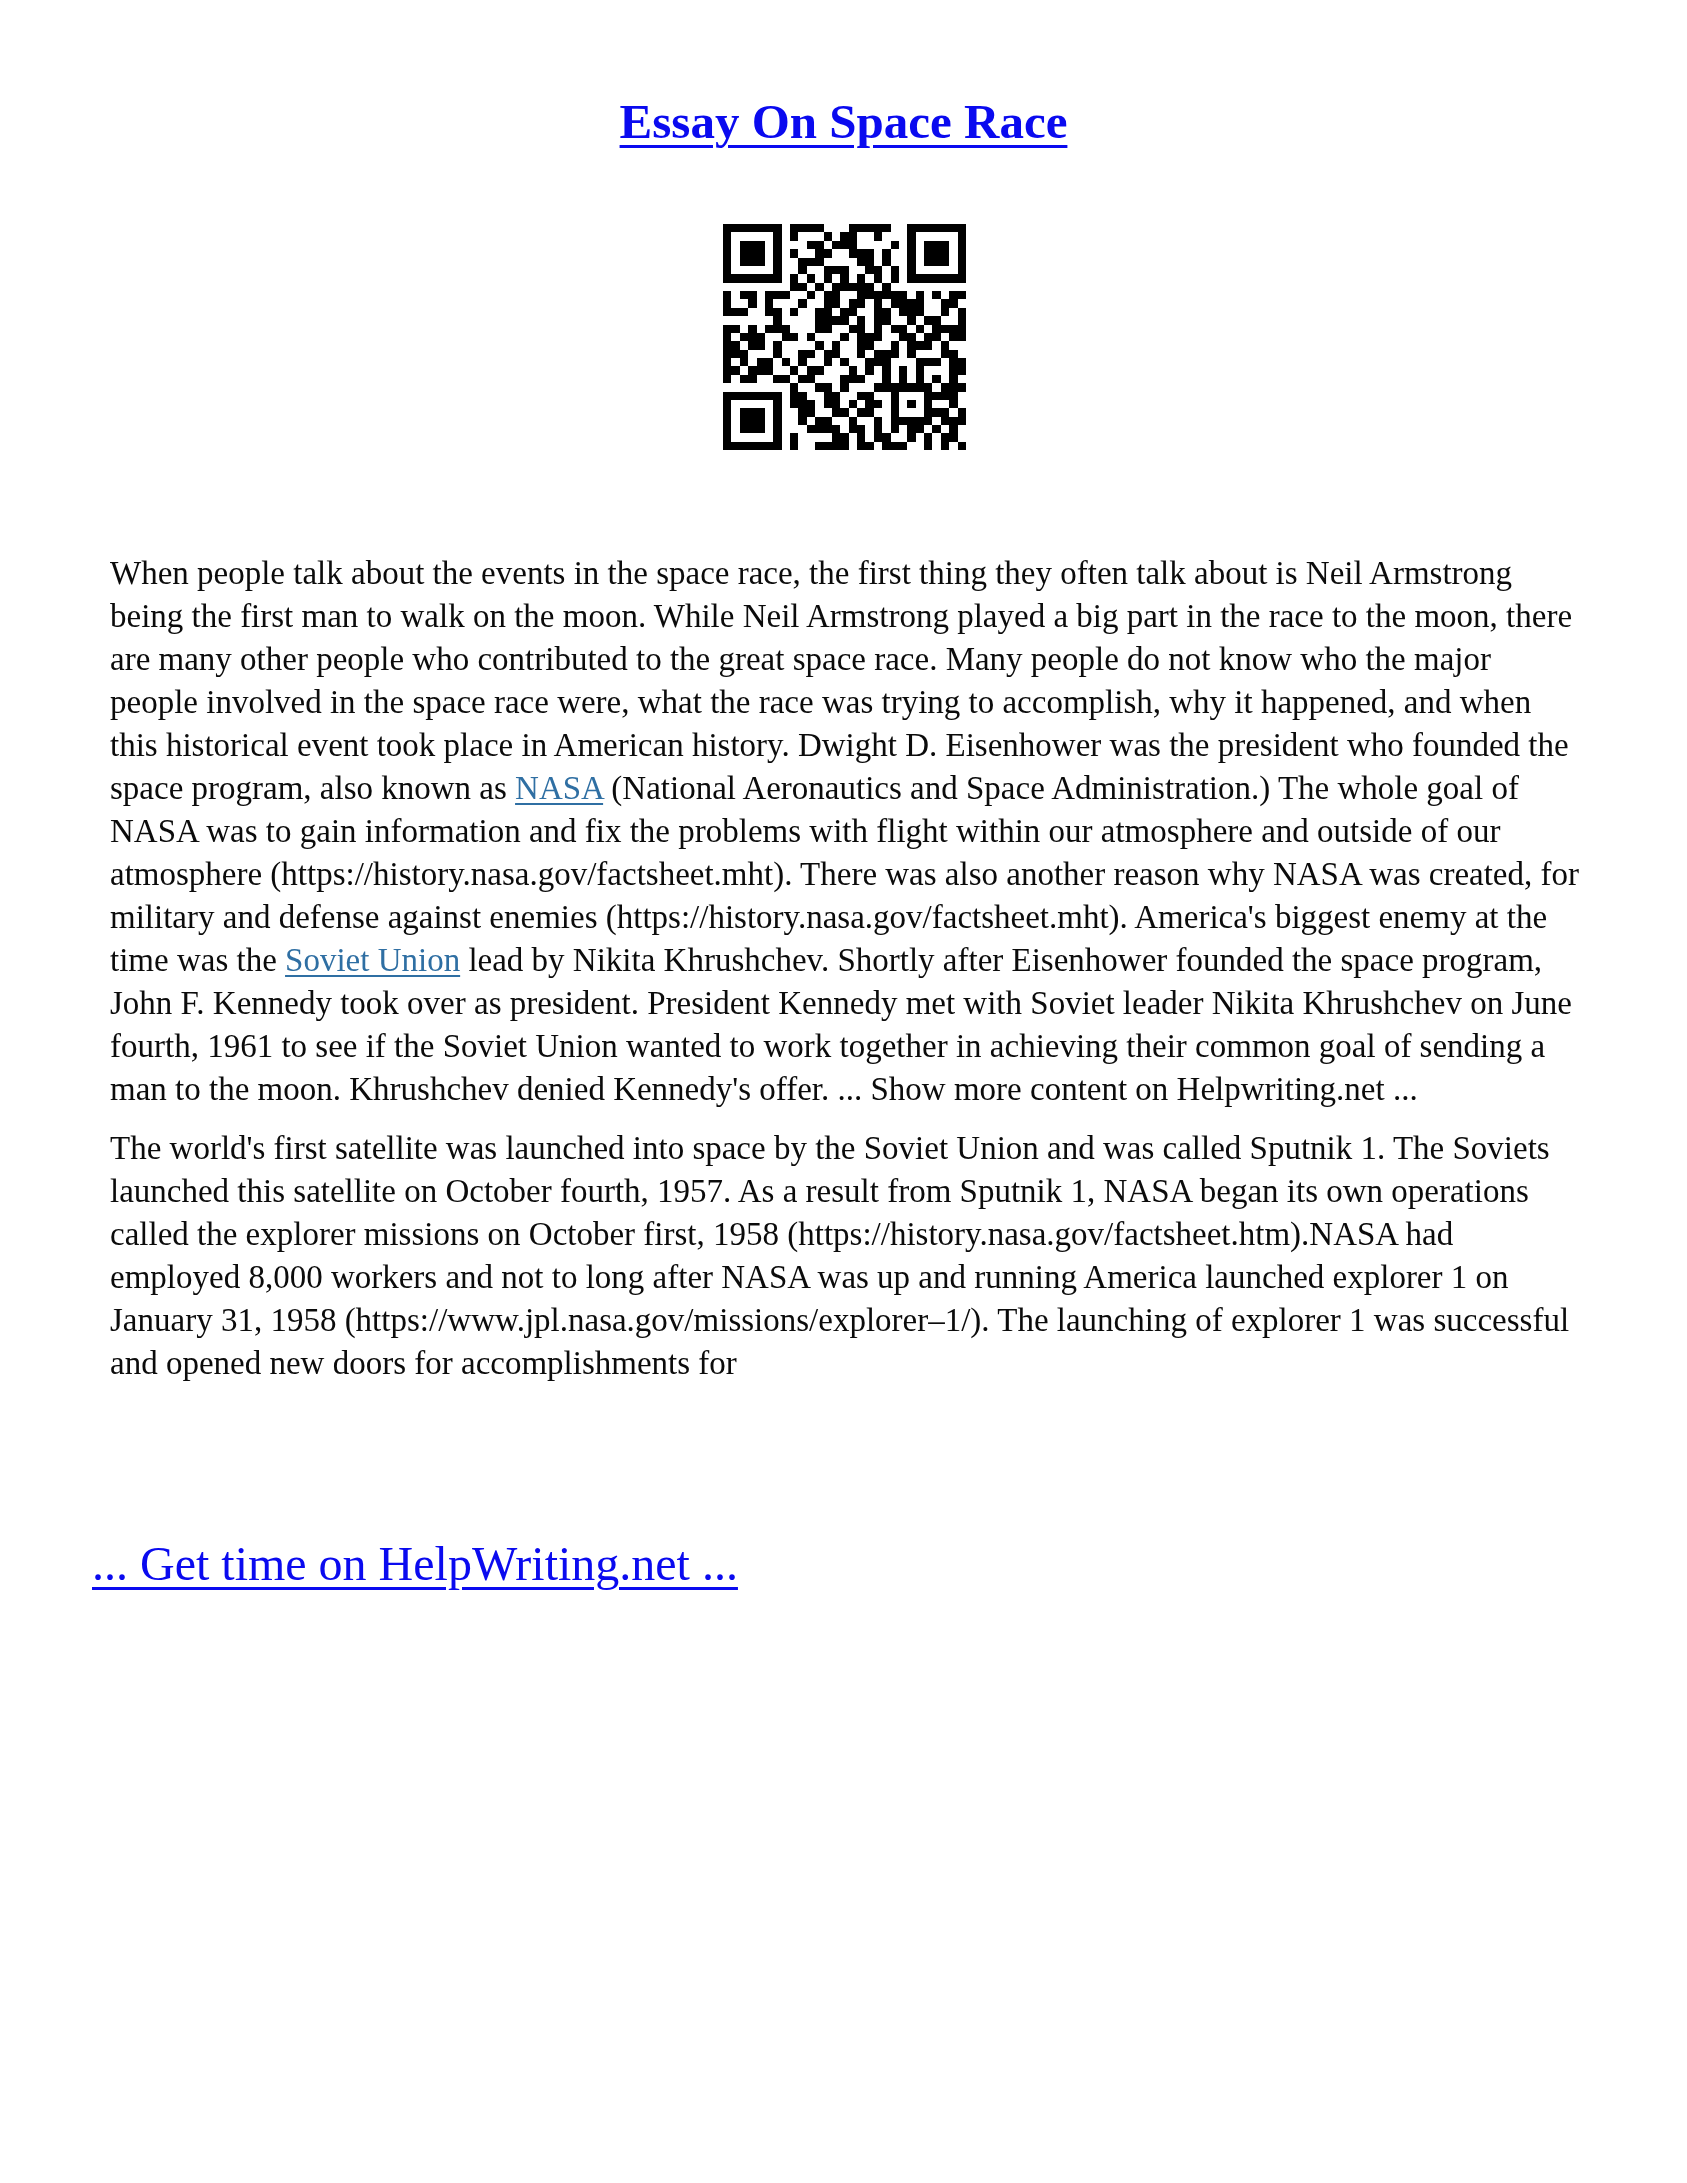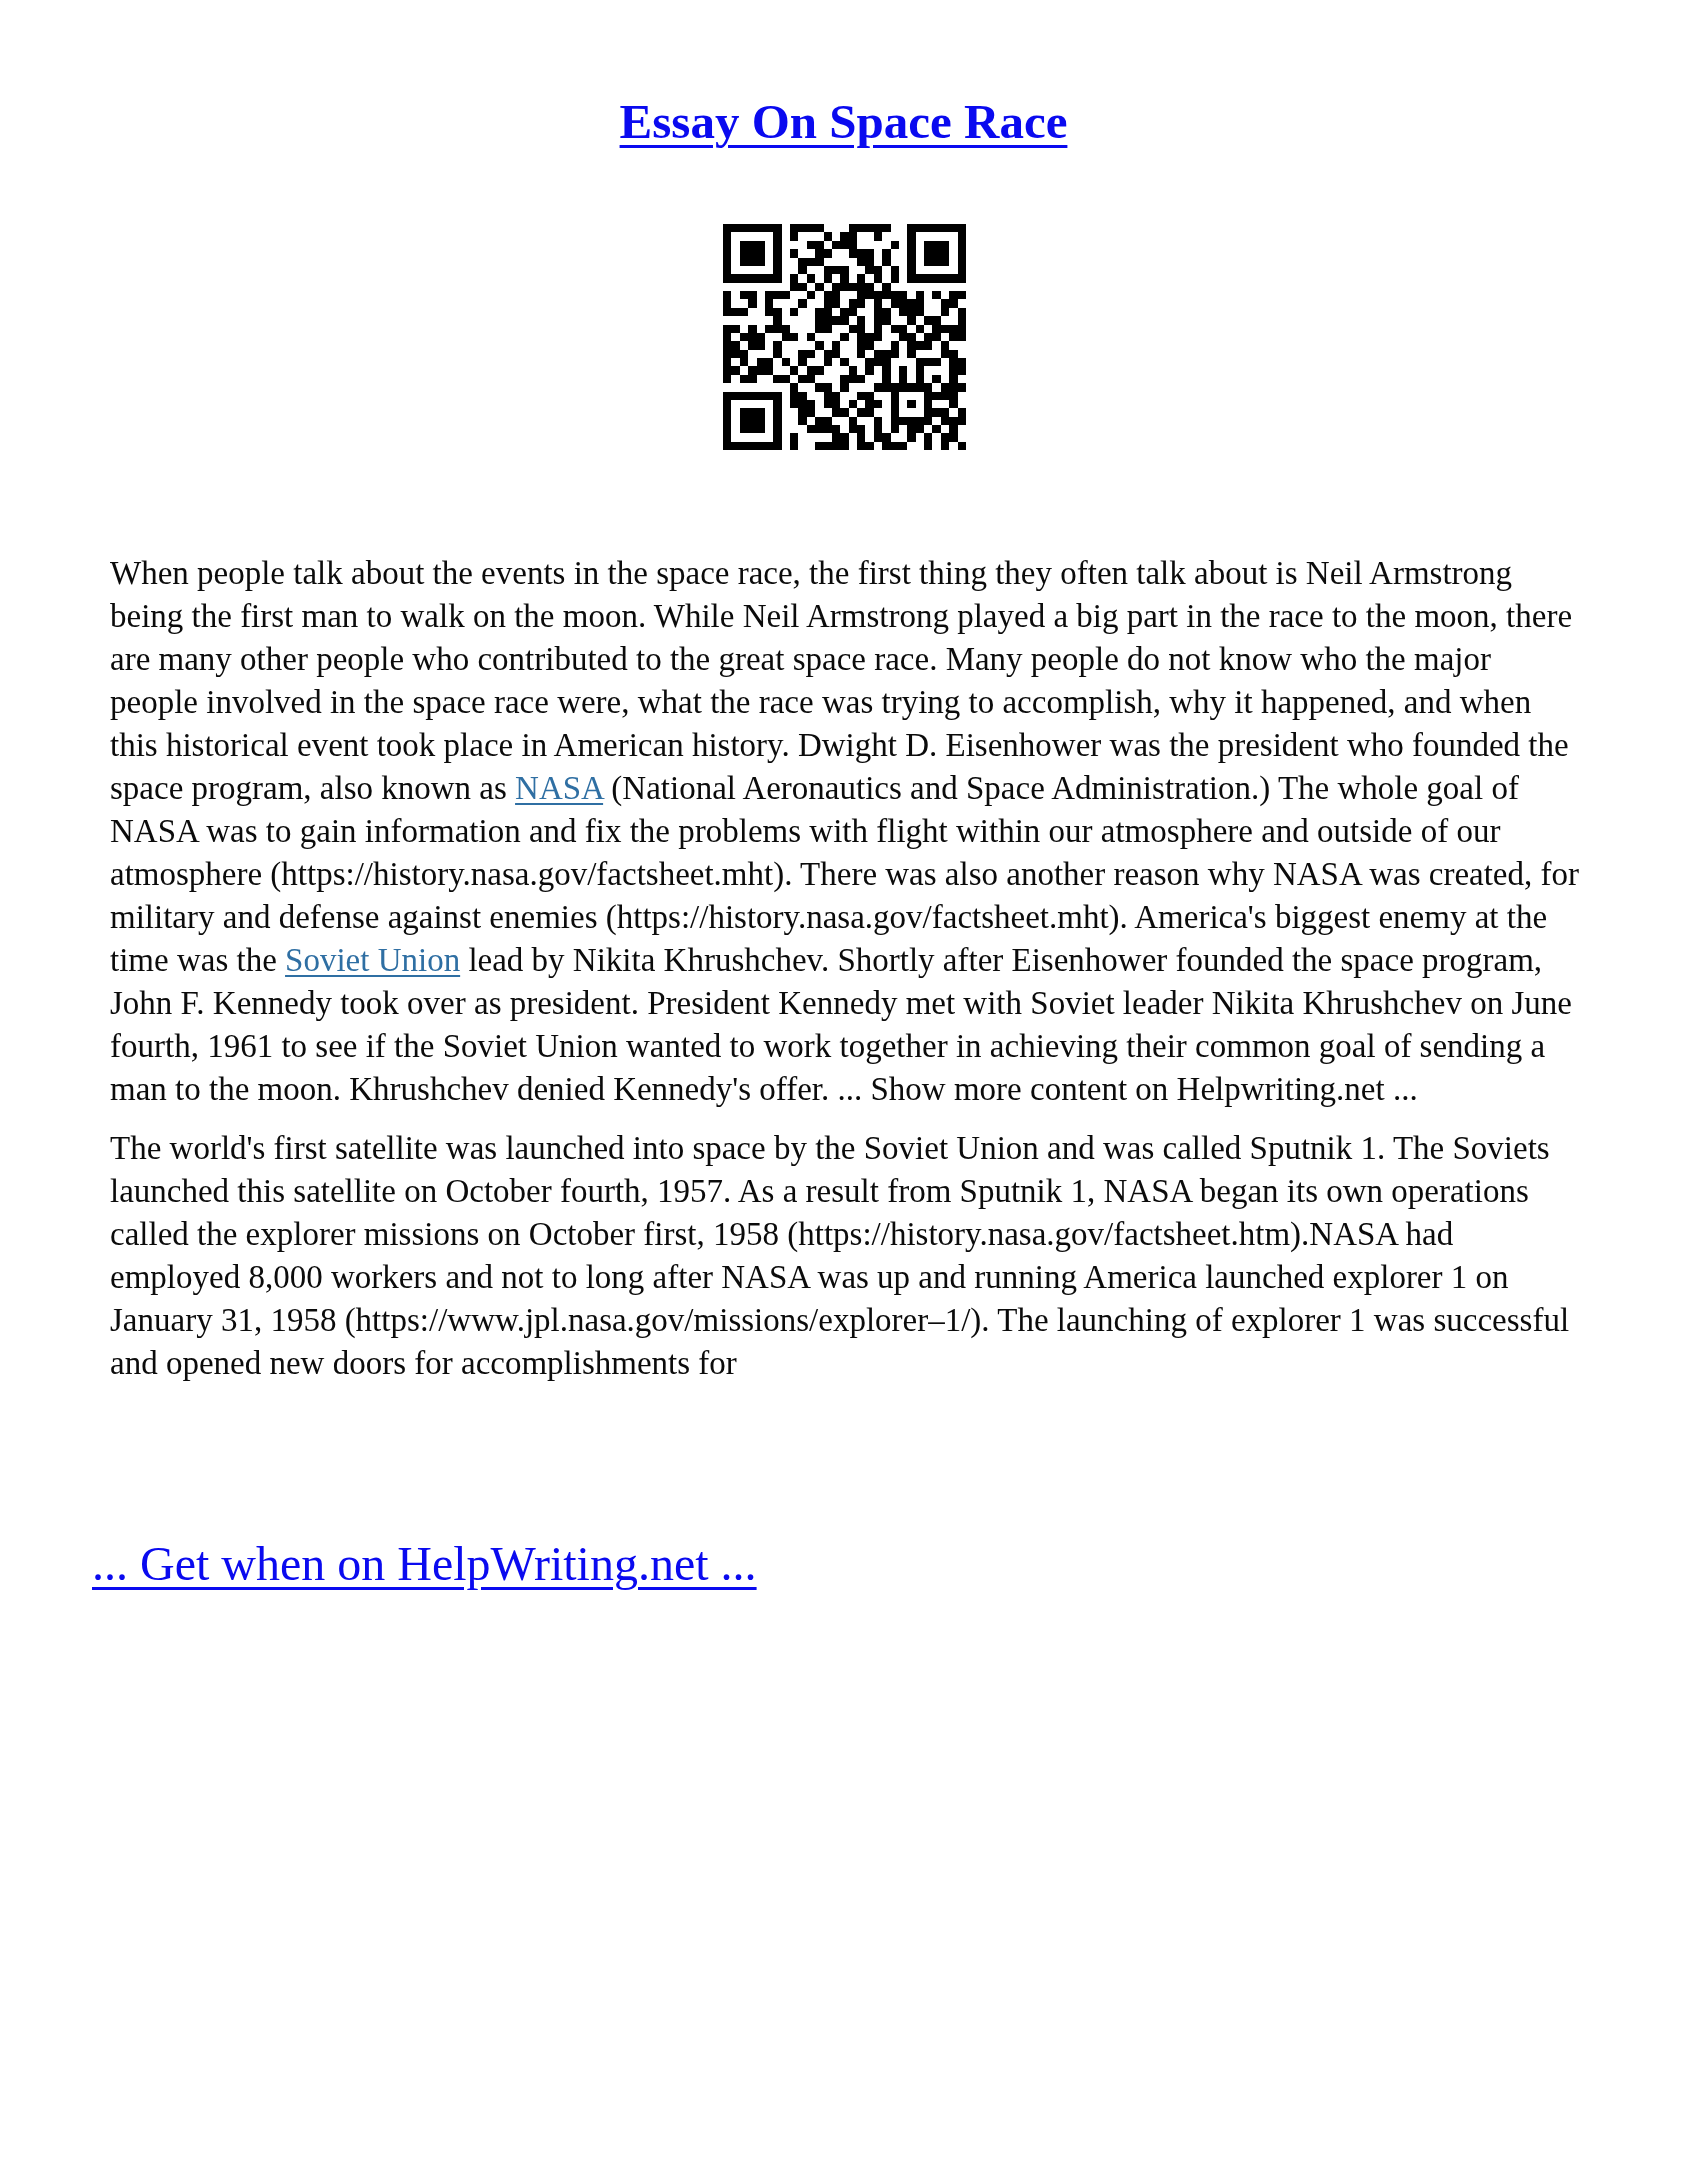--- a/index.html
+++ b/index.html
@@ -937,17 +937,17 @@
   <div class="body-text">
     <p>
       <span>When people talk about the events in the space race, the first thing they often talk about is Neil Armstrong being the first man to walk on the moon. While Neil Armstrong played a big part in the race to the moon, there are many other people who contributed to the great space race. Many people do not know who the major people involved in the space race were, what the race was trying to accomplish, why it happened, and when this historical event took place in American history. Dwight D. Eisenhower was the president who founded the space program, also known as </span><a href="#" class="inline-link">NASA</a><span> (National Aeronautics and Space Administration.) The whole goal of NASA was to gain information and fix the problems with flight within our atmosphere and outside of our atmosphere (https://history.nasa.gov/factsheet.mht). There was also another reason why NASA was created, for military and defense against enemies (https://history.nasa.gov/factsheet.mht). America's biggest enemy at the time was the </span><a href="#" class="inline-link">Soviet Union</a><span> lead by Nikita Khrushchev. Shortly after Eisenhower founded the space program, John F. Kennedy took over as president. President Kennedy met with Soviet leader Nikita Khrushchev on June fourth, 1961 to see if the Soviet Union wanted to work together in achieving their common goal of sending a man to the moon. Khrushchev denied Kennedy's offer. ... Show more content on Helpwriting.net ...</span>
     </p>
     <p>
       <span>The world's first satellite was launched into space by the Soviet Union and was called Sputnik 1. The Soviets launched this satellite on October fourth, 1957. As a result from Sputnik 1, NASA began its own operations called the explorer missions on October first, 1958 (https://history.nasa.gov/factsheet.htm).NASA had employed 8,000 workers and not to long after NASA was up and running America launched explorer 1 on January 31, 1958 (https://www.jpl.nasa.gov/missions/explorer–1/). The launching of explorer 1 was successful and opened new doors for accomplishments for</span>
     </p>
   </div>
 
   <div class="more-link">
-    <a href="#">... Get when on HelpWriting.net ...</a>
+    <a href="#">... Get time on HelpWriting.net ...</a>
   </div>
 
 </div>
 
 
 </body></html>

